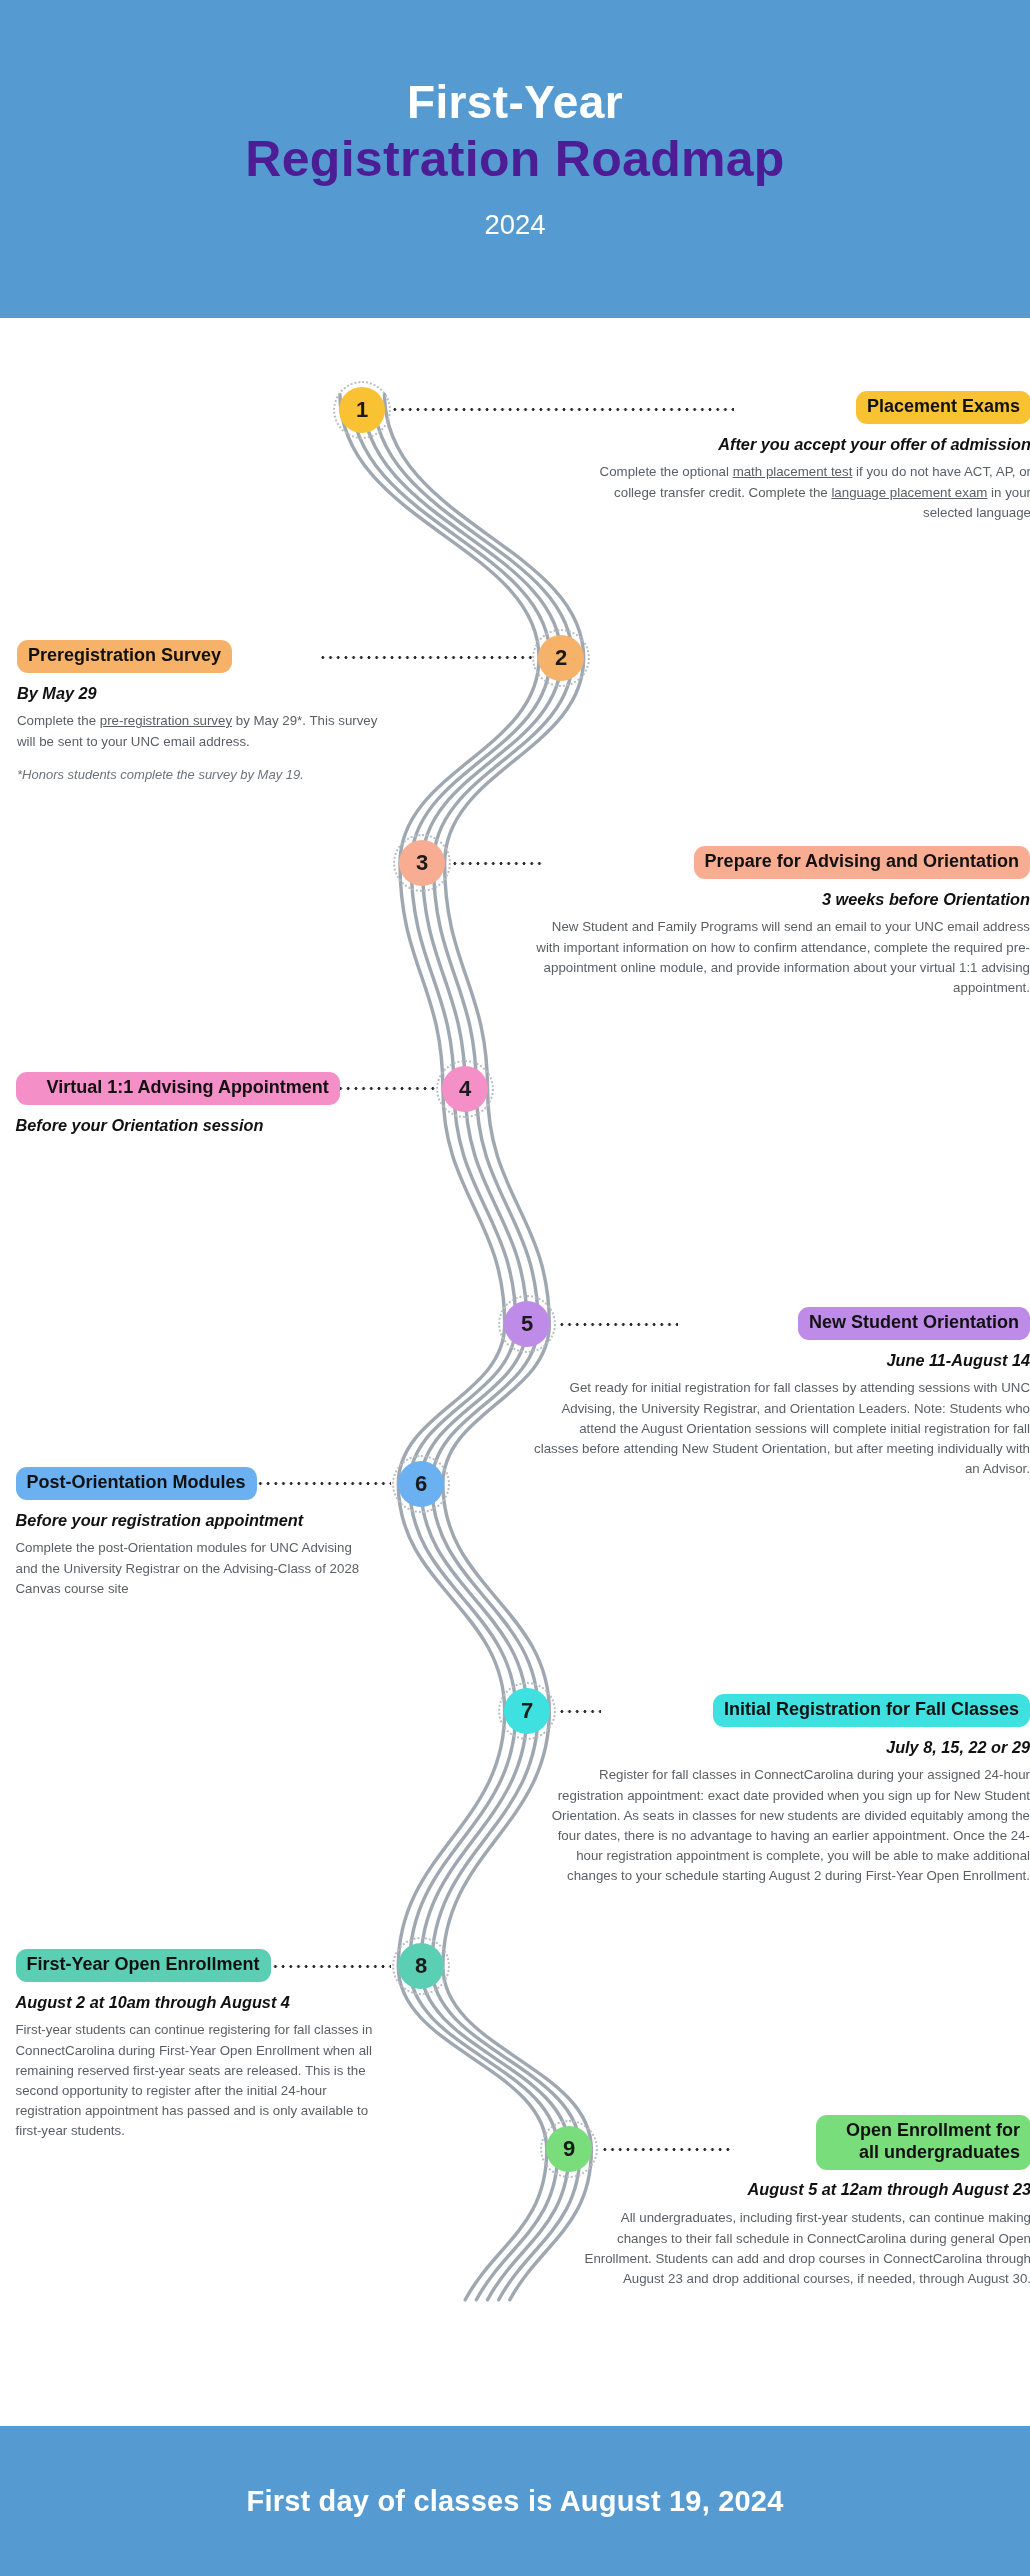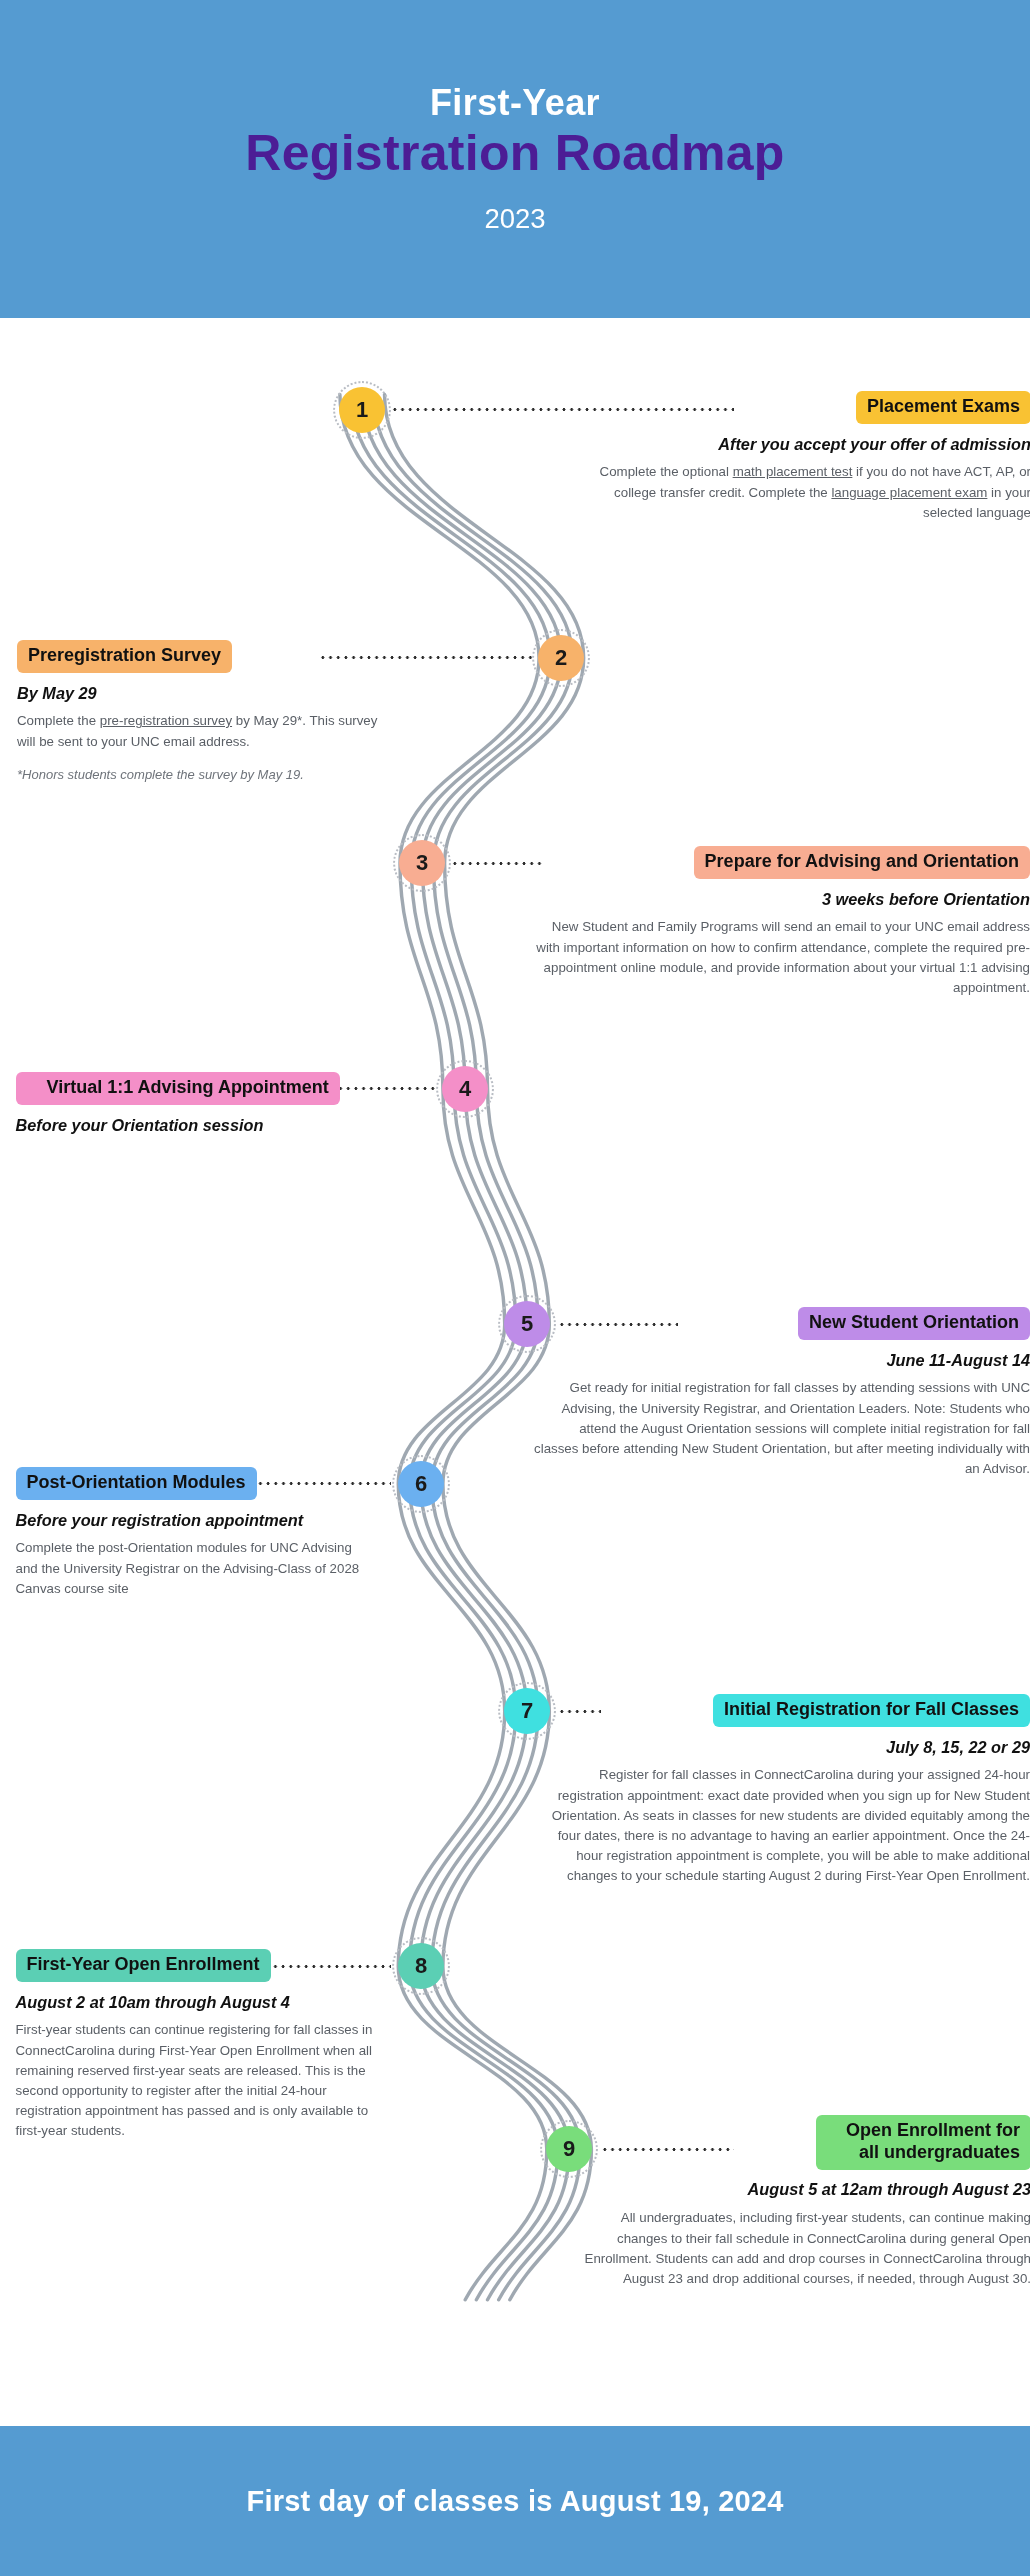--- a/index.html
+++ b/index.html
@@ -10,21 +10,21 @@
     overflow:hidden;
   }
 
   
   #header{
     position:absolute; left:0; top:0; width:1030px; height:318px;
     background:#559BD1; display:flex; flex-direction:column;
     align-items:center; justify-content:center;
   }
   #header .t1{
-    color:#fff; font-size:36px; font-weight:700; letter-spacing:0.4px;
+    color:#fff; font-size:46px; font-weight:700; letter-spacing:0.4px;
     line-height:1.12; text-align:center;
   }
   #header .t2{
     color:#4c1d95; font-size:50px; font-weight:800; letter-spacing:0.3px;
     line-height:1.12; text-align:center; margin-top:1.7px;
   }
   #header .yr{
     color:#fff; font-size:27.5px; font-weight:400; margin-top:22px; text-align:center;
   }
 
@@ -61,21 +61,21 @@
     background-size:7.7px 3.4px; background-repeat:repeat-x;
     background-position:left center;
   }
 
   
   .step{ position:absolute; z-index:5; }
   .step.right{ text-align:right; }
   .step.left{ text-align:left; }
 
   .pill{
-    display:inline-block; border-radius:6px;
+    display:inline-block; border-radius:11px;
     padding:5.2px 11px 6px 11px;
     font-size:18px; font-weight:700; color:#111; line-height:1.22;
     white-space:nowrap;
   }
   .pill.wrap{ white-space:normal;margin-left:25px; }
 
   .when{
     font-size:16.3px; font-weight:700; font-style:italic; color:#111;
     margin-top:9.4px; line-height:1.3;
   }
@@ -88,21 +88,21 @@
     font-size:13px; color:#6e737a; line-height:1.5; margin-top:13px;
     font-style:italic; font-weight:500;
   }
 </style>
 </head>
 <body>
 
 <div id="header">
   <div class="t1">First-Year</div>
   <div class="t2">Registration Roadmap</div>
-  <div class="yr">2023</div>
+  <div class="yr">2024</div>
 </div>
 
 <div id="roadmap">
   <svg id="pathsvg" viewBox="0 0 1200 2455" preserveAspectRatio="none">
       <path d="M 396 89 C 396 237.05, 628 265.95, 628 396 C 628 503.55, 466 527.45, 466 635 C 466 753.35, 516 779.65, 516 898 C 516 1021.3, 588 1048.7, 588 1172 C 588 1255.7, 464 1274.3, 464 1358 C 464 1477.25, 588 1503.75, 588 1623 C 588 1756.65, 464 1786.35, 464 1920 C 464 2015.85, 637 2037.15, 637 2133 C 637 2223, 577 2243, 542 2308" fill="none" stroke="#9AA3AD" stroke-width="4" stroke-linecap="round" opacity="0.95"></path>
       <path d="M 409 89 C 409 237.05, 641 265.95, 641 396 C 641 503.55, 479 527.45, 479 635 C 479 753.35, 529 779.65, 529 898 C 529 1021.3, 601 1048.7, 601 1172 C 601 1255.7, 477 1274.3, 477 1358 C 477 1477.25, 601 1503.75, 601 1623 C 601 1756.65, 477 1786.35, 477 1920 C 477 2015.85, 650 2037.15, 650 2133 C 650 2223, 590 2243, 555 2308" fill="none" stroke="#9AA3AD" stroke-width="4" stroke-linecap="round" opacity="0.95"></path>
       <path d="M 422 89 C 422 237.05, 654 265.95, 654 396 C 654 503.55, 492 527.45, 492 635 C 492 753.35, 542 779.65, 542 898 C 542 1021.3, 614 1048.7, 614 1172 C 614 1255.7, 490 1274.3, 490 1358 C 490 1477.25, 614 1503.75, 614 1623 C 614 1756.65, 490 1786.35, 490 1920 C 490 2015.85, 663 2037.15, 663 2133 C 663 2223, 603 2243, 568 2308" fill="none" stroke="#9AA3AD" stroke-width="4" stroke-linecap="round" opacity="0.95"></path>
       <path d="M 435 89 C 435 237.05, 667 265.95, 667 396 C 667 503.55, 505 527.45, 505 635 C 505 753.35, 555 779.65, 555 898 C 555 1021.3, 627 1048.7, 627 1172 C 627 1255.7, 503 1274.3, 503 1358 C 503 1477.25, 627 1503.75, 627 1623 C 627 1756.65, 503 1786.35, 503 1920 C 503 2015.85, 676 2037.15, 676 2133 C 676 2223, 616 2243, 581 2308" fill="none" stroke="#9AA3AD" stroke-width="4" stroke-linecap="round" opacity="0.95"></path>
       <path d="M 448 89 C 448 237.05, 680 265.95, 680 396 C 680 503.55, 518 527.45, 518 635 C 518 753.35, 568 779.65, 568 898 C 568 1021.3, 640 1048.7, 640 1172 C 640 1255.7, 516 1274.3, 516 1358 C 516 1477.25, 640 1503.75, 640 1623 C 640 1756.65, 516 1786.35, 516 1920 C 516 2015.85, 689 2037.15, 689 2133 C 689 2223, 629 2243, 594 2308" fill="none" stroke="#9AA3AD" stroke-width="4" stroke-linecap="round" opacity="0.95"></path>
     </svg>

